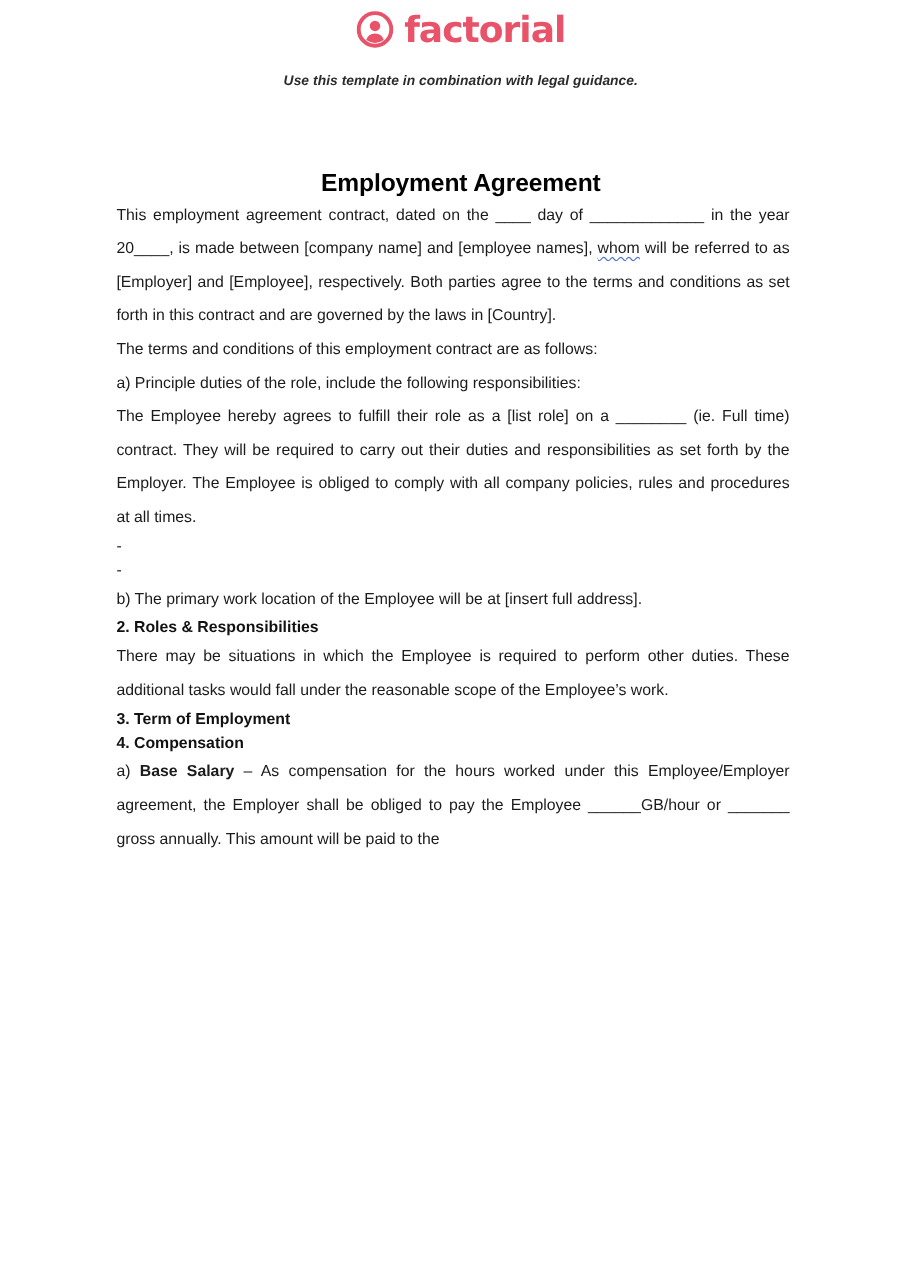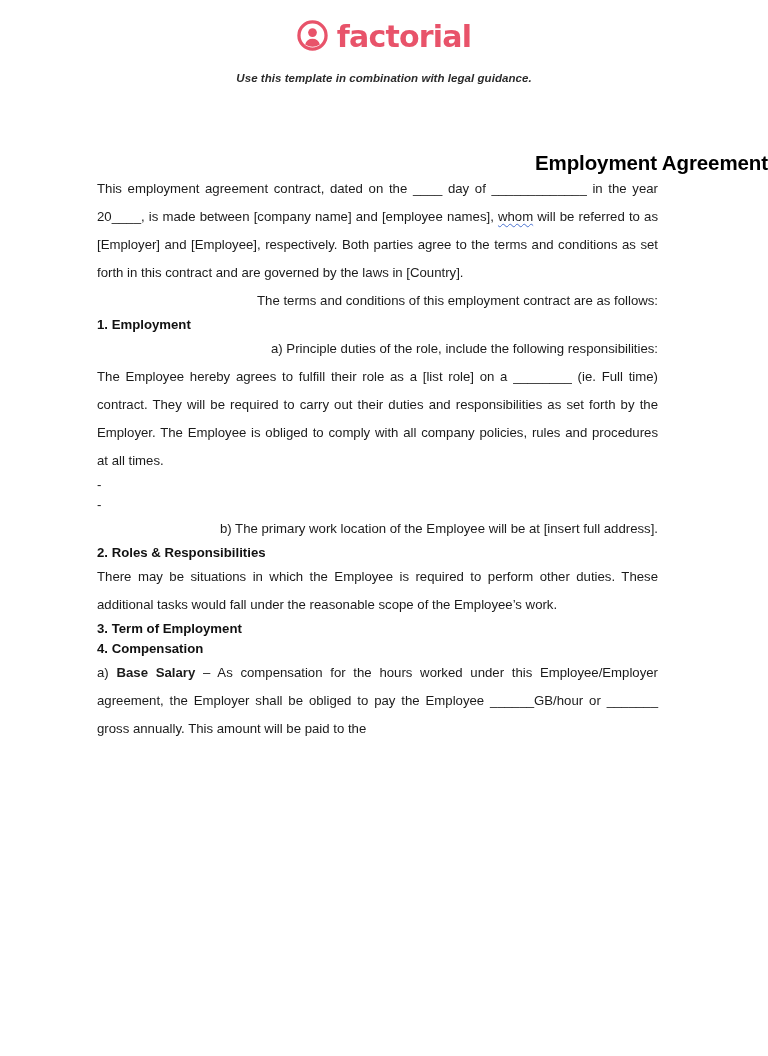--- a/index.html
+++ b/index.html
@@ -18,21 +18,21 @@
   .page {
     position: relative;
     width: 768px;
     height: 1056px;
     background: #ffffff;
     box-sizing: border-box;
   }
 
   
   .brand-header {
-    padding-top: 20px;
+    padding-top: 9px;
     text-align: center;
   }
   .logo-lockup {
     display: inline-flex;
     align-items: center;
     gap: 9px;
     line-height: 1;
   }
   .logo-mark {
     display: block;
@@ -58,41 +58,41 @@
     font-weight: 700;
     font-size: 11.5px;
     color: #2b2b2b;
     letter-spacing: 0.05px;
   }
 
   
   .doc-title {
     margin: 0;
     padding-top: 67px;
-    text-align: right;
+    text-align: center;
     font-size: 20.5px;
     font-weight: 700;
     color: #000000;
     letter-spacing: -0.1px;
   }
   .content {
     padding: 0 110px 0 97px;
     padding-right: 110px;
   }
   .content > * { box-sizing: border-box; }
 
   p.para {
     margin: 0;
     font-size: 13.2px;
     line-height: 28px;
     text-align: justify;
     text-justify: inter-word;
     color: #1b1b1b;
   }
-  p.para.left { text-align: right; }
+  p.para.left { text-align: left; }
 
   h2.section-heading {
     margin: 0;
     font-size: 13.2px;
     font-weight: 700;
     line-height: 20px;
     color: #111111;
   }
 
   
@@ -145,21 +145,20 @@
   </div>
 
   <h1 class="doc-title">Employment Agreement</h1>
 
   <div class="content">
 
     <p class="para sp-intro"><span>This employment agreement contract, dated on the ____ day of _____________ in the year 20____, is made between [company name] and [employee names], </span><span class="spellcheck">whom</span><span> will be referred to as [Employer] and [Employee], respectively. Both parties agree to the terms and conditions as set forth in this contract and are governed by the laws in [Country].</span></p>
 
     <p class="para left sp-follows">The terms and conditions of this employment contract are as follows:</p>
 
-    <h2 class="section-heading sp-h">1. Employment</h2>
     <p class="para left sp-ab">a) Principle duties of the role, include the following responsibilities:</p>
     <p class="para sp-after-h">The Employee hereby agrees to fulfill their role as a [list role] on a ________ (ie. Full time) contract. They will be required to carry out their duties and responsibilities as set forth by the Employer. The Employee is obliged to comply with all company policies, rules and procedures at all times.</p>
     <p class="dash-item sp-dash">-</p>
     <p class="dash-item sp-dash">-</p>
     <p class="para left sp-b">b) The primary work location of the Employee will be at [insert full address].</p>
 
     <h2 class="section-heading sp-h2">2. Roles &amp; Responsibilities</h2>
     <p class="para sp-p2">There may be situations in which the Employee is required to perform other duties. These additional tasks would fall under the reasonable scope of the Employee’s work.</p>
 
     <h2 class="section-heading sp-h3">3. Term of Employment</h2>

